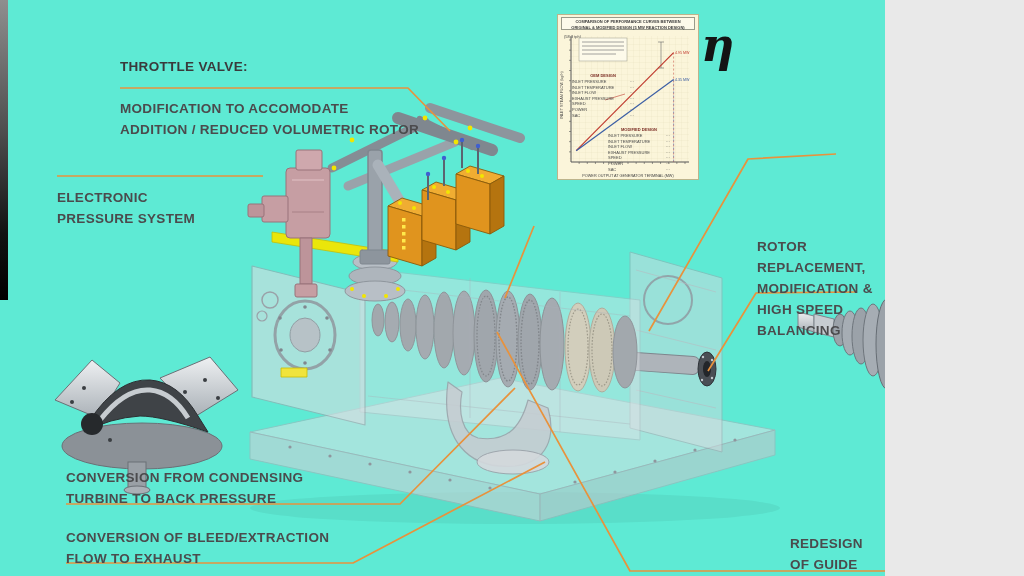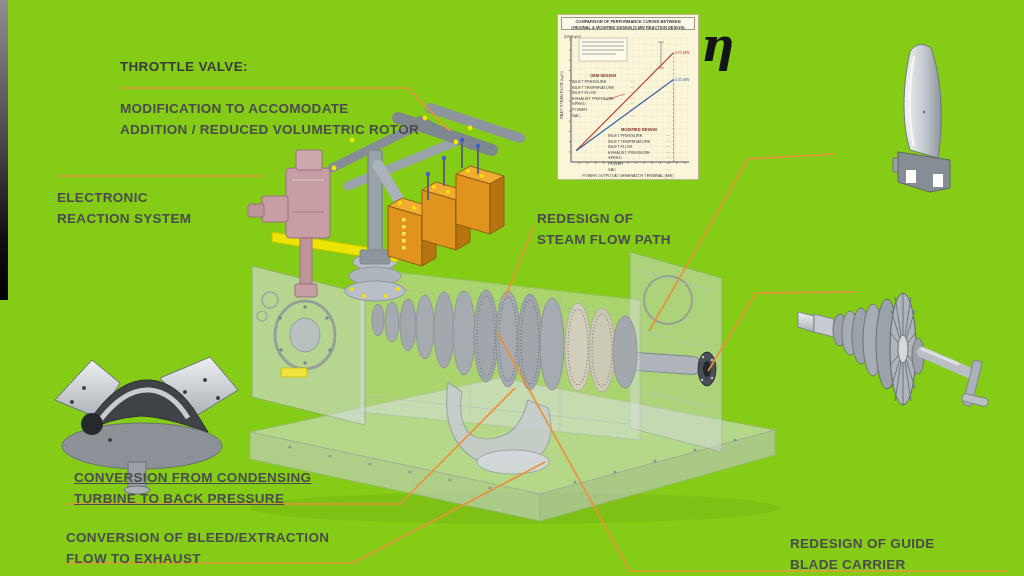--- a/index.html
+++ b/index.html
@@ -1,16 +1,16 @@
 <!DOCTYPE html>
 <html><head>
 <meta charset="utf-8">
 <style>
   html,body{margin:0;padding:0;background:#e9e9e9;}
-  .canvas{position:relative;width:1024px;height:576px;background:#84cc16;overflow:hidden;
+  .canvas{position:relative;width:885px;height:576px;background:#5eead4;overflow:hidden;
           font-family:"Liberation Sans",sans-serif;}
   .lbl{position:absolute;font-size:13.5px;font-weight:600;color:#4b4b4d;
        letter-spacing:.3px;line-height:1.55;white-space:pre-line;}
   .lbl .hd{font-weight:800;color:#3a3a3c;display:block;}
   svg.layer{position:absolute;left:0;top:0;}
   
   .chart{position:absolute;left:557px;top:14px;width:142px;height:166px;
          background:#fbf5da;border:1px solid #bdb48c;box-sizing:border-box;}
   .chart-title{position:absolute;left:3px;top:2px;right:3px;height:13px;border:.5px solid #9a9a8a;
                background:#fdfaea;font-size:4px;font-weight:700;color:#3c3c3c;text-align:center;
@@ -279,24 +279,25 @@
       <path d="M497,332 L630,571 H1008"></path>
     </g>
   </svg>
 
   <div class="lbl" style="left:120px;top:36px;">
     <span class="hd">THROTTLE VALVE:</span>
     <span>MODIFICATION TO ACCOMODATE
 ADDITION / REDUCED VOLUMETRIC ROTOR</span>
   </div>
   <div class="lbl" style="left:57px;top:188px;">ELECTRONIC
-REACTION SYSTEM</div>
-  <div class="lbl" style="left:537px;top:209px;">REDESIGN OF
-STEAM FLOW PATH</div>
-  <div class="lbl" style="left:74px;top:468px;text-decoration:underline;">CONVERSION FROM CONDENSING
+PRESSURE SYSTEM</div>
+  <div class="lbl" style="left:757px;top:237px;">ROTOR REPLACEMENT,
+MODIFICATION &amp;
+HIGH SPEED BALANCING</div>
+  <div class="lbl" style="left:66px;top:468px;">CONVERSION FROM CONDENSING
 TURBINE TO BACK PRESSURE</div>
   <div class="lbl" style="left:66px;top:528px;">CONVERSION OF BLEED/EXTRACTION
 FLOW TO EXHAUST</div>
   <div class="lbl" style="left:790px;top:534px;">REDESIGN OF GUIDE
 BLADE CARRIER</div>
 
   <div class="chart">
     <div class="chart-title">COMPARISON OF PERFORMANCE CURVES BETWEEN
 ORIGINAL &amp; MODIFIED DESIGN (5 MW REACTION DESIGN)</div>
     <div class="flow-note">(58.3 tph)</div>

